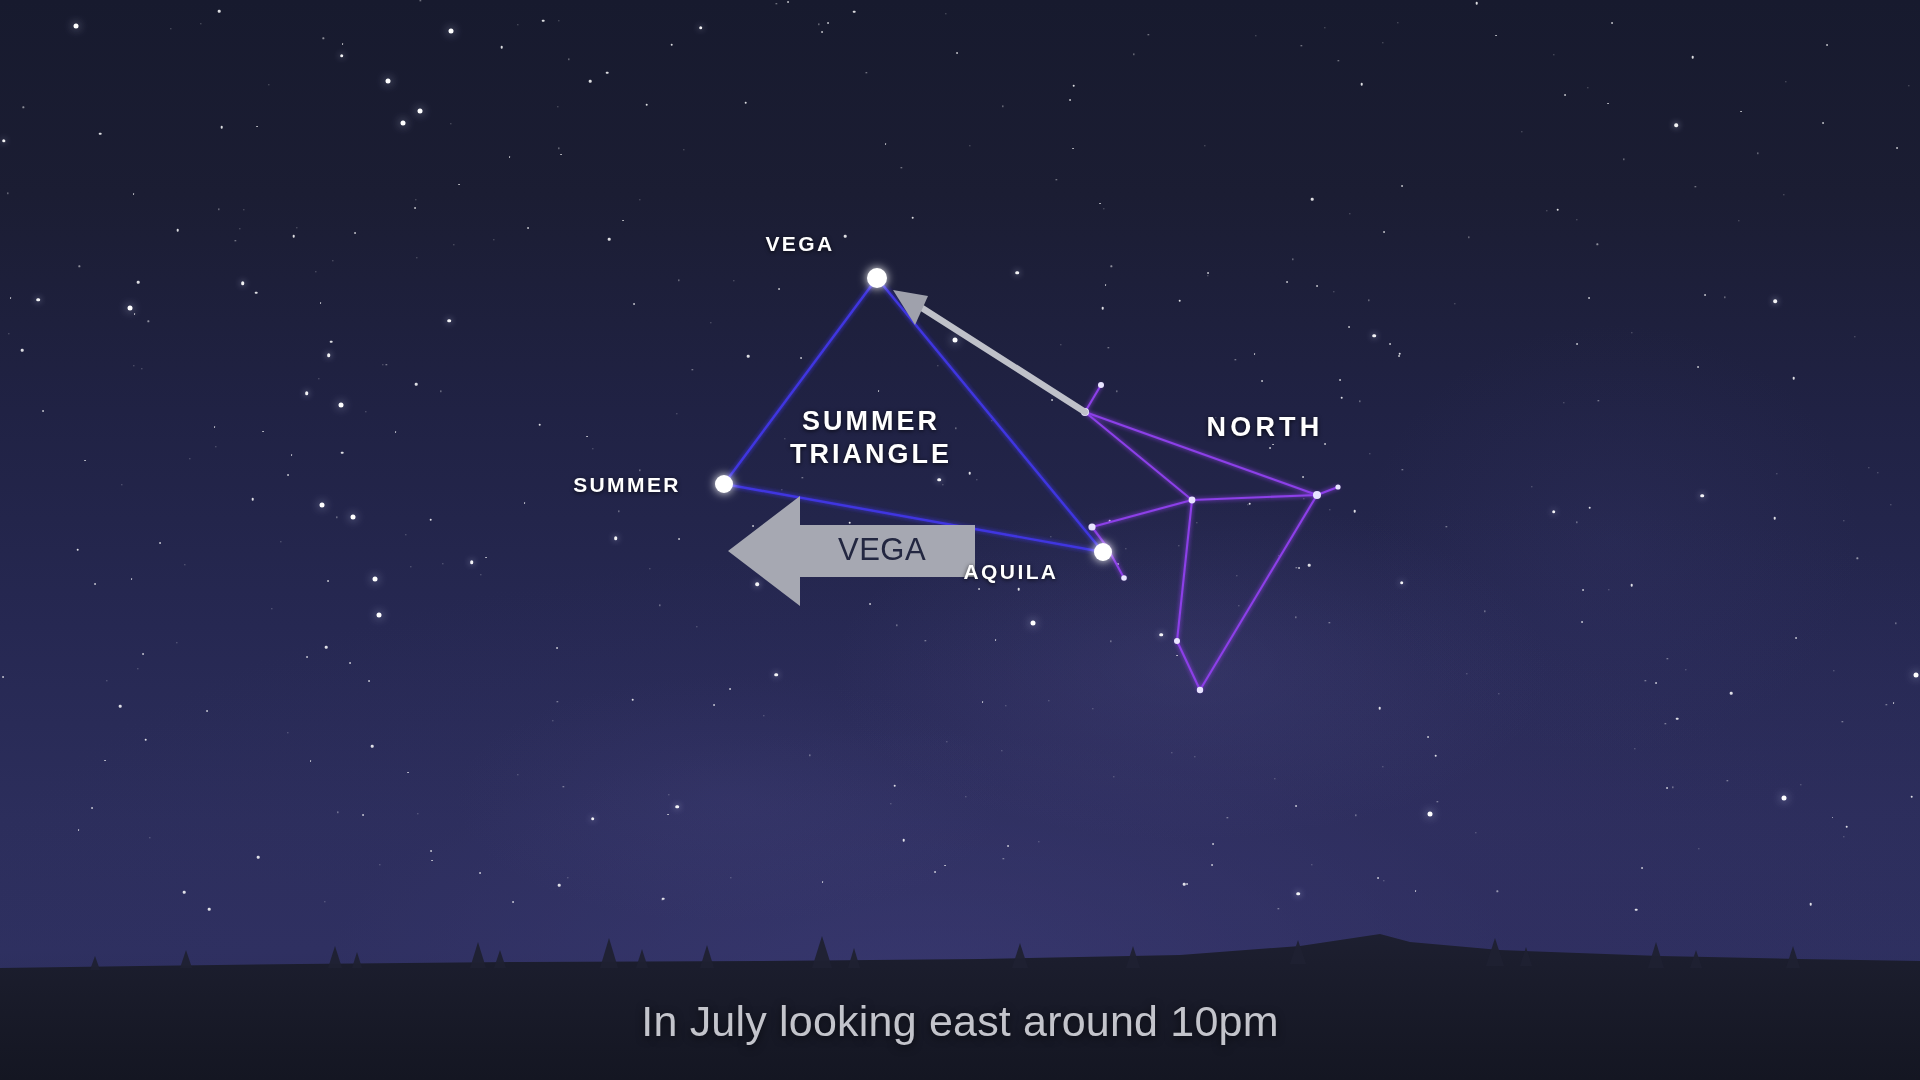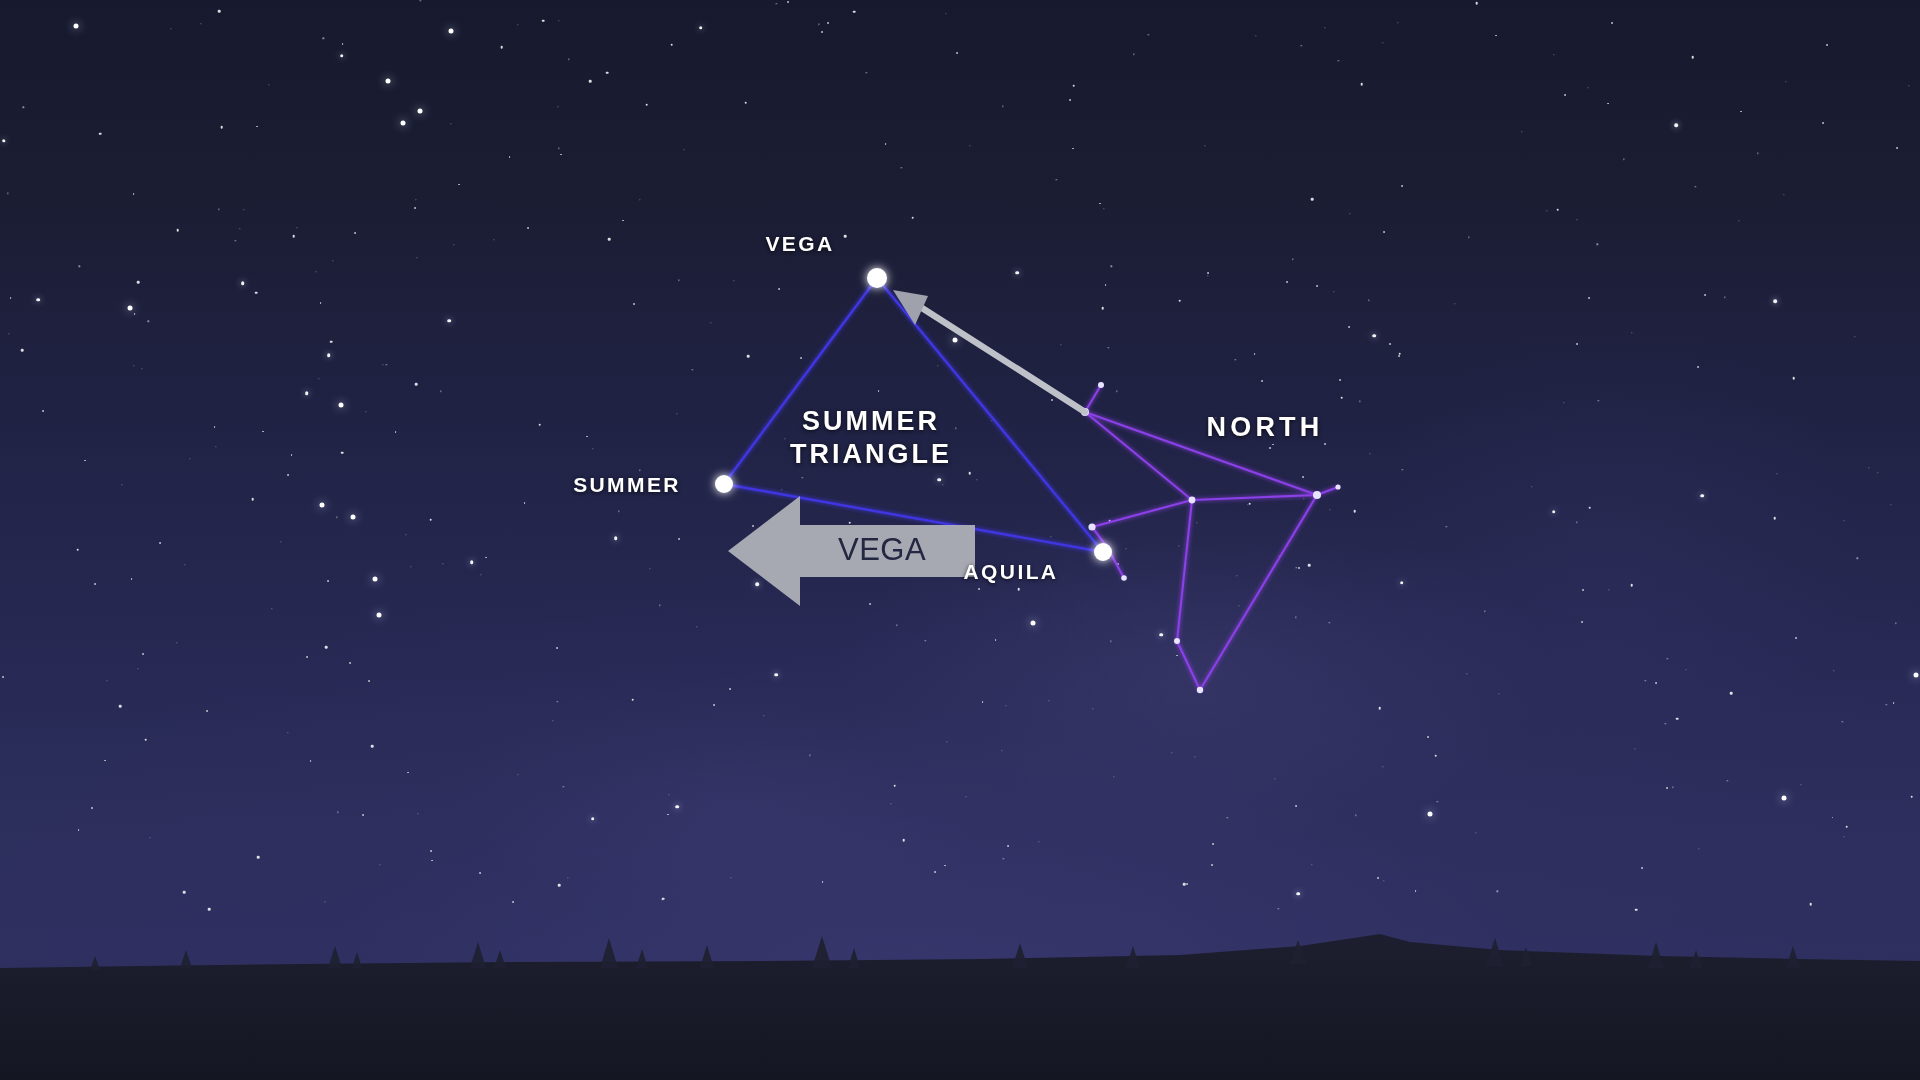--- a/index.html
+++ b/index.html
@@ -656,14 +656,15 @@
 
   <div class="lbl lbl-star" style="left:1011px; top:572px; transform:translate(-50%,-50%);">AQUILA</div>
 
   <div class="lbl lbl-const" style="left:1265px; top:427px; transform:translate(-50%,-50%);">NORTH</div>
 
   <div class="lbl lbl-group" style="left:871px; top:438px; transform:translate(-50%,-50%);">
     <div>SUMMER</div>
     <div>TRIANGLE</div>
   </div>
 
+  <div id="caption">In July looking east around 10pm</div>
 
 </div>
 
 </body></html>

